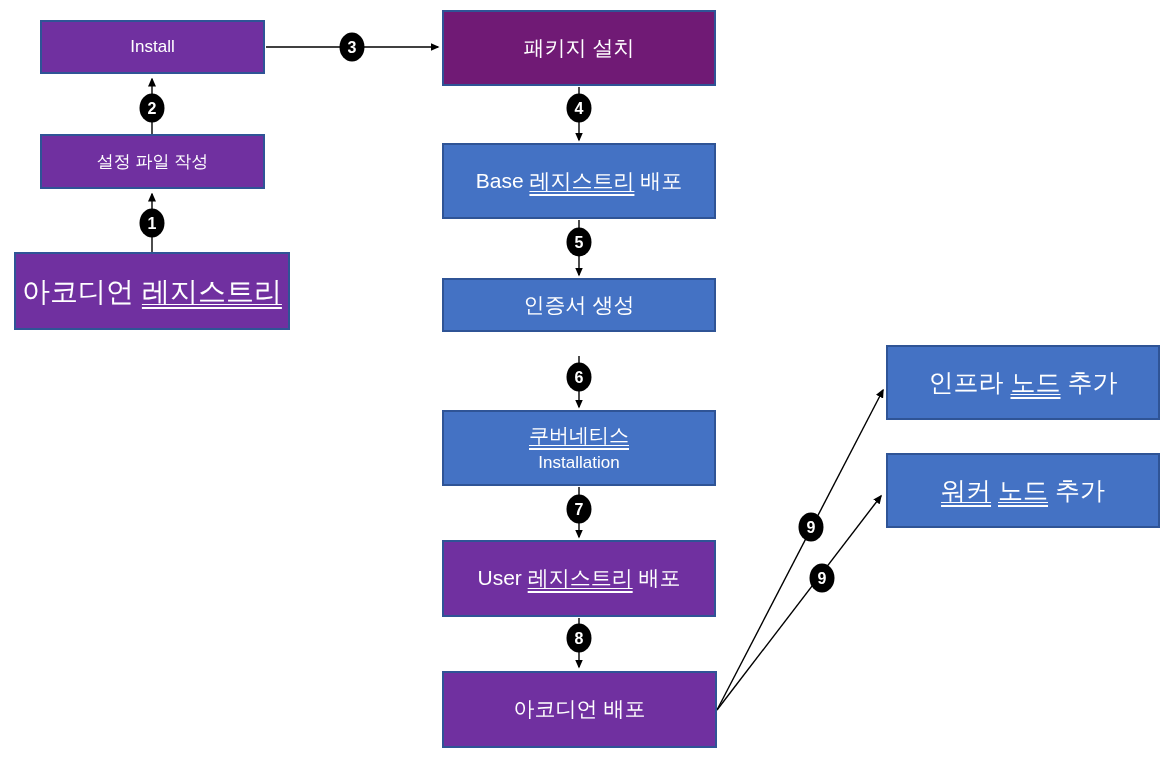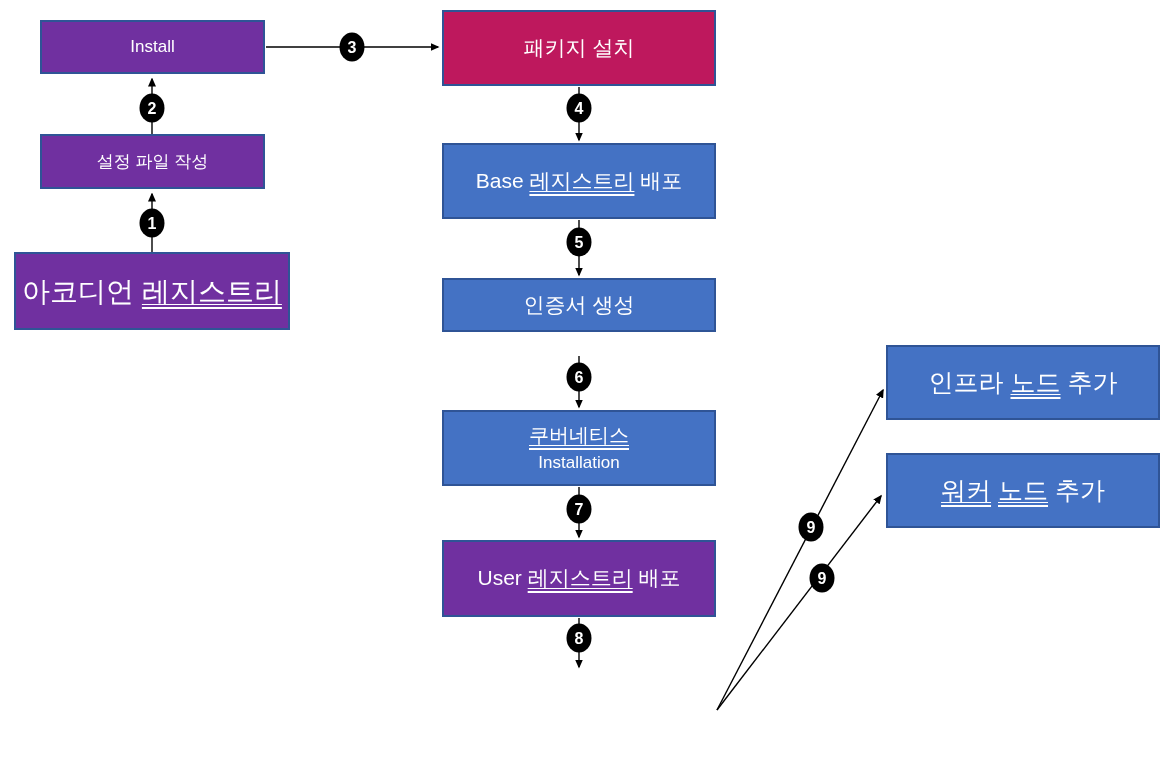--- a/index.html
+++ b/index.html
@@ -7,21 +7,21 @@
     position:relative; width:1176px; height:758px; background:#ffffff;
     font-family:"Liberation Sans","DejaVu Sans",sans-serif; overflow:hidden;
   }
   .node {
     position:absolute; box-sizing:border-box;
     display:flex; flex-direction:column; align-items:center; justify-content:center;
     text-align:center; color:#ffffff; border:2px solid #2F5496; line-height:1.25;
   }
   .fill-purple { background:#7030A0; }
   .fill-blue   { background:#4472C4; }
-  .fill-green  { background:#be185d; }
+  .fill-green  { background:#701a75; }
 
   
   .flag {
     text-decoration-line: underline;
     text-decoration-style: wavy;
     text-decoration-color: #FF0000;
     text-decoration-thickness: 1.5px;
     text-underline-offset: 6px;
     white-space: pre;
     text-decoration: underline;
@@ -104,20 +104,23 @@
     </span>
     <span style="font-size:17px;">Installation</span>
   </div>
 
   <div class="node fill-purple" style="left:442px; top:540px; width:274px; height:77px; font-size:21px;">
     <span>
       <span class="plain">User </span><span class="flag"><span class="in">레지스트리</span></span><span class="plain"> 배포</span>
     </span>
   </div>
 
+  <div class="node fill-purple" style="left:442px; top:671px; width:275px; height:77px; font-size:21px;">
+    <span>아코디언 배포</span>
+  </div>
 
   <div class="node fill-blue" style="left:886px; top:345px; width:274px; height:75px; font-size:25px;">
     <span>
       <span class="plain">인프라 </span><span class="flag"><span class="in">노드</span></span><span class="plain"> 추가</span>
     </span>
   </div>
 
   <div class="node fill-blue" style="left:886px; top:453px; width:274px; height:75px; font-size:25px;">
     <span>
       <span class="flag"><span class="in">워커</span></span><span class="plain"> </span><span class="flag"><span class="in">노드</span></span><span class="plain"> 추가</span>

